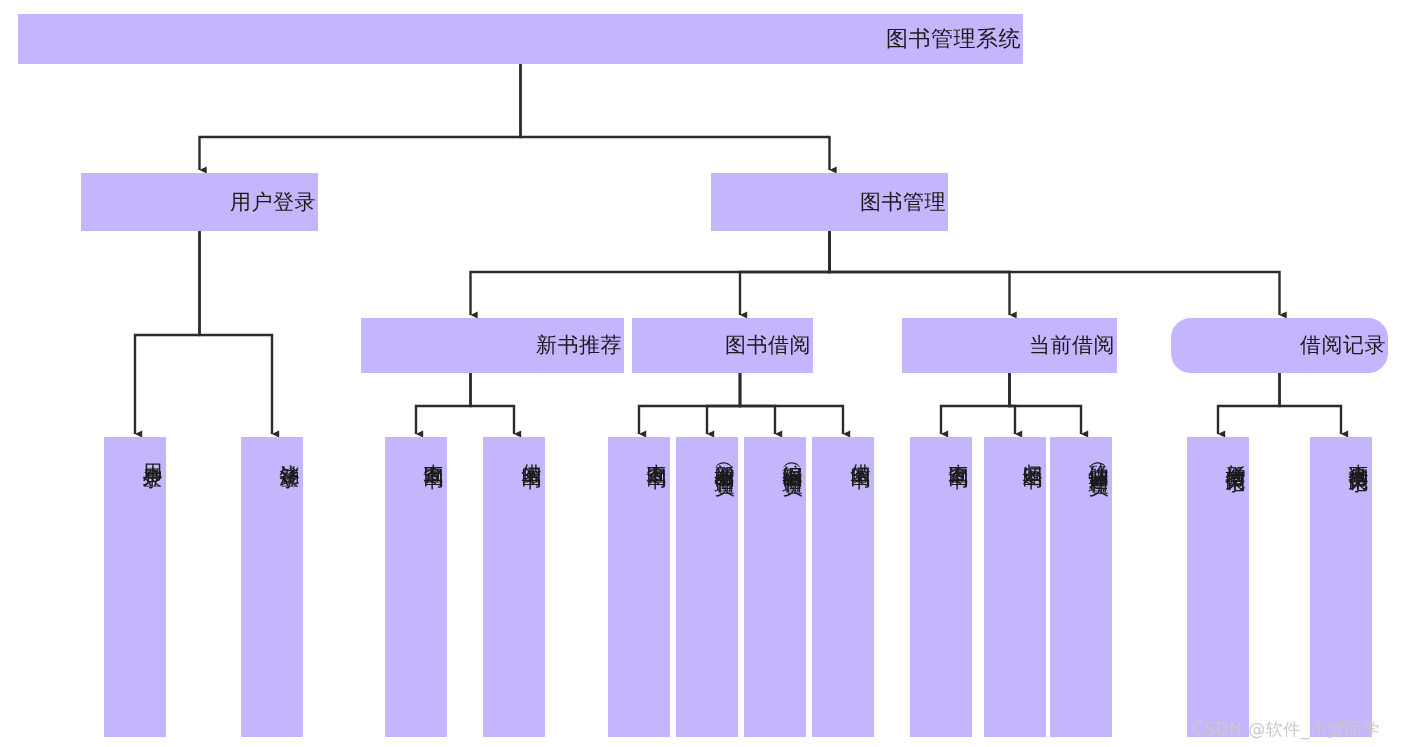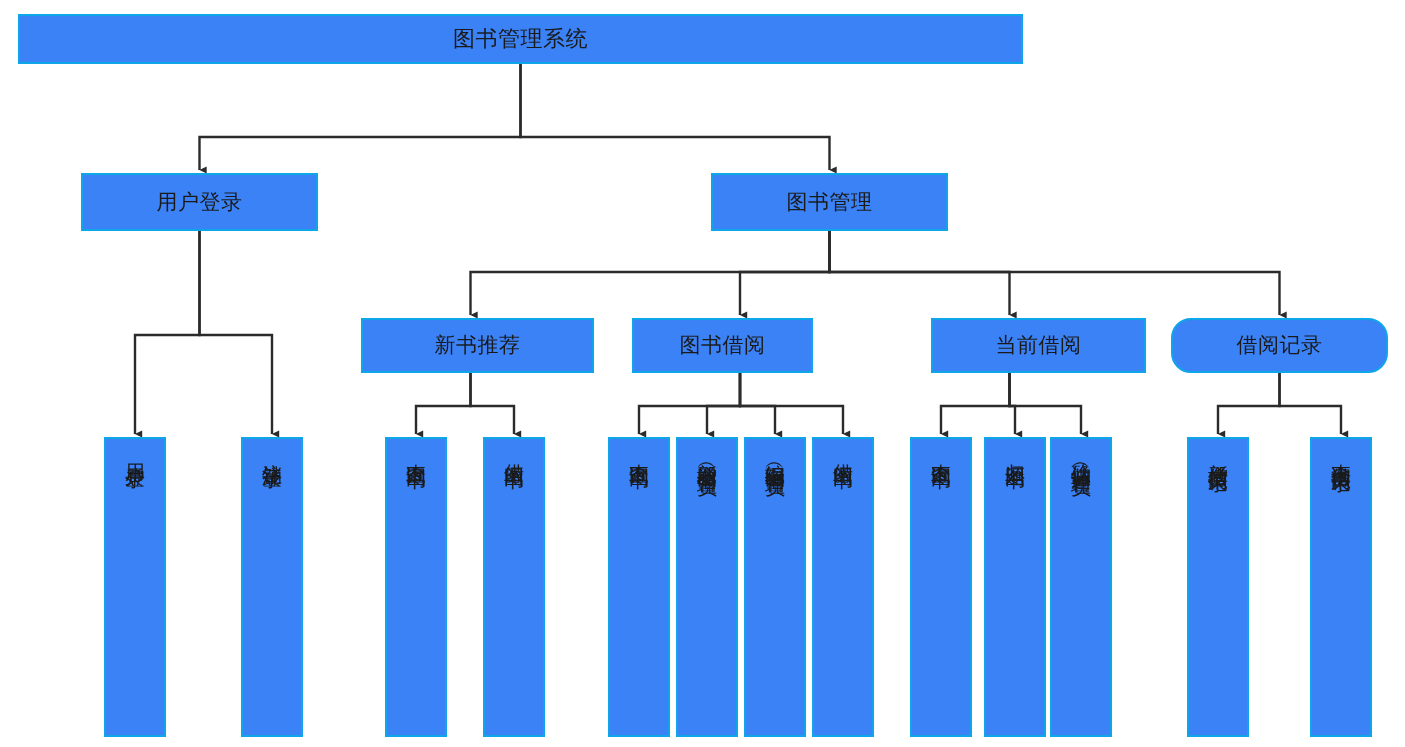--- a/index.html
+++ b/index.html
@@ -22,25 +22,25 @@
     position: absolute;
     left: 0;
     top: 0;
     width: 1405px;
     height: 747px;
     pointer-events: none;
   }
   .node {
     position: absolute;
     box-sizing: border-box;
-    background: #3b82f6;
-    border: 2px solid #0ea5e9;
+    background: #c4b5fd;
+    border: 2px solid #c4b5fd;
     display: flex;
     align-items: center;
-    justify-content: center;
+    justify-content: flex-end;
     z-index: 2;
   }
   .node-label {
     color: #1a1a1a;
     line-height: 1.08;
     text-align: center;
     white-space: pre-line;
     letter-spacing: 0.5px;
   }
   
@@ -110,27 +110,27 @@
   <div id="node-layer">
       <div class="node horiz root" style="left: 18px; top: 14px; width: 1005px; height: 50px;">
         <span class="node-label">图书管理系统</span>
       </div>
       <div class="node horiz" style="left: 81px; top: 173px; width: 237px; height: 58px;">
         <span class="node-label">用户登录</span>
       </div>
       <div class="node horiz" style="left: 711px; top: 173px; width: 237px; height: 58px;">
         <span class="node-label">图书管理</span>
       </div>
-      <div class="node horiz" style="left: 361px; top: 318px; width: 233px; height: 55px; font-family: Liberation Serif, serif;">
+      <div class="node horiz" style="left: 361px; top: 318px; width: 263px; height: 55px; font-family: Liberation Serif, serif;">
         <span class="node-label">新书推荐</span>
       </div>
       <div class="node horiz" style="left: 632px; top: 318px; width: 181px; height: 55px;">
         <span class="node-label">图书借阅</span>
       </div>
-      <div class="node horiz" style="left: 902px; top: 318px; width: 215px; height: 55px; margin-left: 29px;">
+      <div class="node horiz" style="left: 902px; top: 318px; width: 215px; height: 55px;">
         <span class="node-label">当前借阅</span>
       </div>
       <div class="node horiz" style="left: 1171px; top: 318px; width: 217px; height: 55px; border-radius: 20px;">
         <span class="node-label">借阅记录</span>
       </div>
       <div class="node vert" style="left: 104px; top: 437px; width: 62px; height: 300px;">
         <span class="node-label">用户登录</span>
       </div>
       <div class="node vert" style="left: 241px; top: 437px; width: 62px; height: 300px;">
         <span class="node-label">注销登录</span>
@@ -163,14 +163,15 @@
         <span class="node-label">确认归还（管理员）</span>
       </div>
       <div class="node vert" style="left: 1187px; top: 437px; width: 62px; height: 300px;">
         <span class="node-label">新增借阅记录</span>
       </div>
       <div class="node vert" style="left: 1310px; top: 437px; width: 62px; height: 300px;">
         <span class="node-label">查询借阅记录</span>
       </div>
     </div>
 
+  <div class="watermark" style="left: 1192px; top: 718px;">CSDN @软件_小贺同学</div>
 
 </div>
 
 </body></html>

